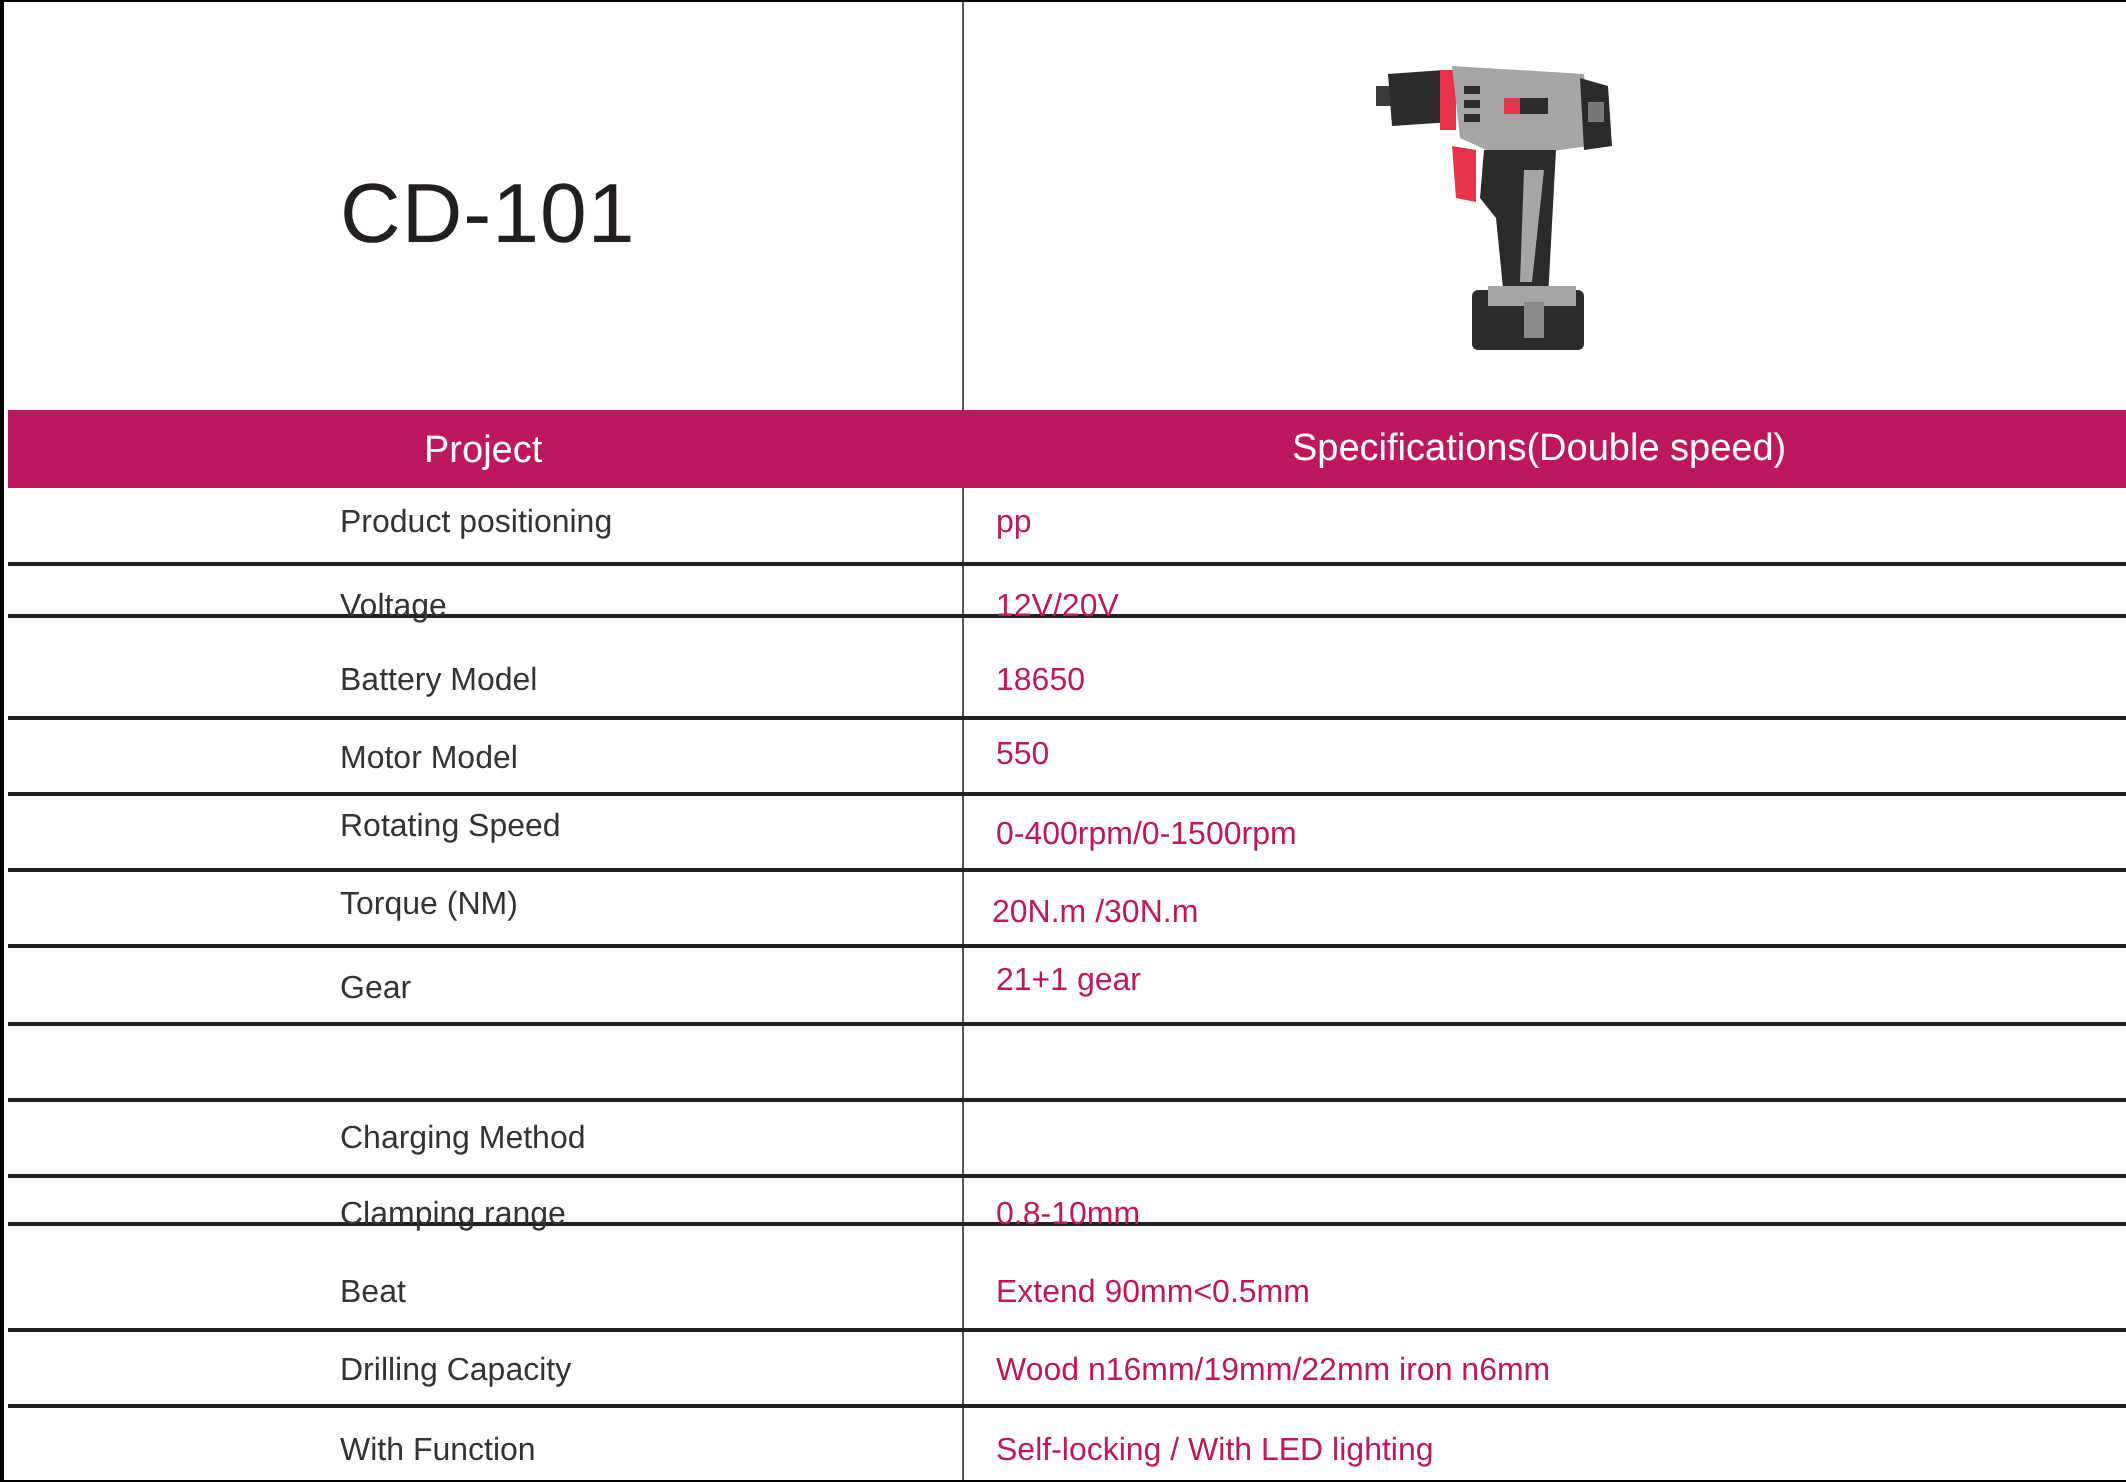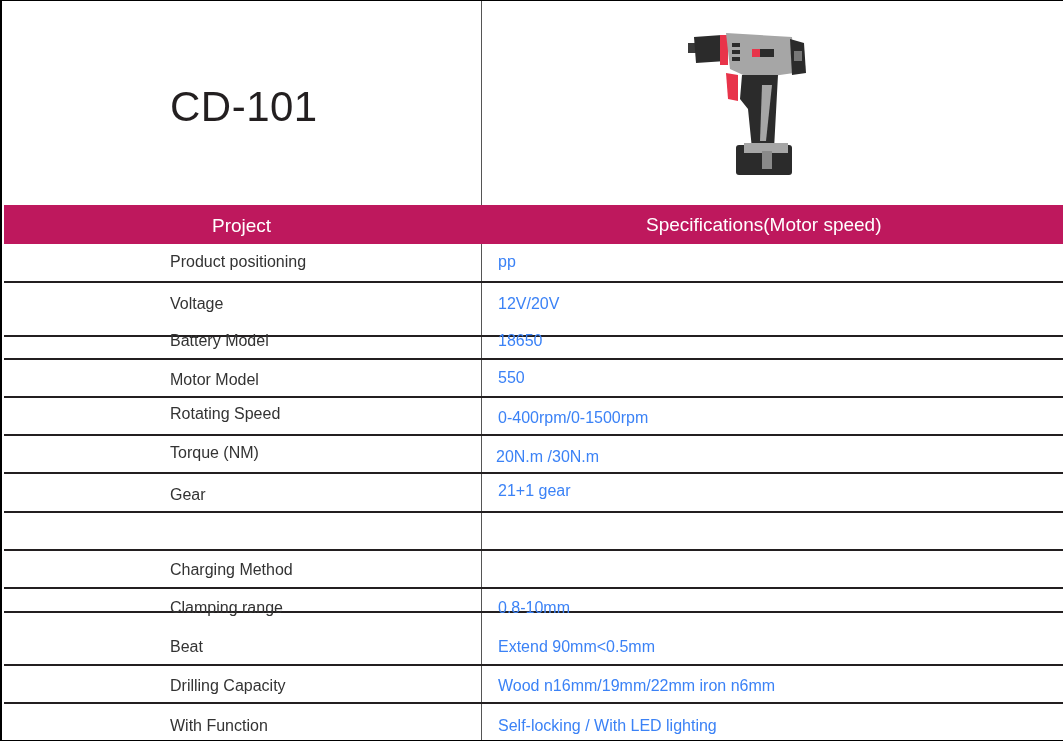--- a/index.html
+++ b/index.html
@@ -12,21 +12,21 @@
     .top-right { position: absolute; left: 480px; top: 0; width: 581px; height: 204px; }
     .vdiv { position: absolute; left: 479px; top: 0; width: 1px; height: 739px; background: #555; }
     .model { position: absolute; left: 168px; top: 82px; font-size: 42px; letter-spacing: 0.5px; color: #231f20; }
     .drill { position: absolute; left: 200px; top: 28px; width: 140px; height: 150px; }
     .header { position: absolute; left: 2px; top: 204px; width: 1059px; height: 39px; background: #be185d; }
     .h-project { position: absolute; left: 208px; top: 10px; font-size: 19px; color: #fff; }
     .h-spec { position: absolute; left: 642px; top: 9px; font-size: 19px; color: #fff; }
     .row { position: absolute; left: 2px; width: 1059px; border-bottom: 2px solid #231f20; box-sizing: border-box; }
     .row:last-child { border-bottom: none; }
     .lab { position: absolute; left: 166px; font-size: 16px; color: #333; }
-    .val { position: absolute; left: 494px; font-size: 16px; color: #3b82f6; }
+    .val { position: absolute; left: 494px; font-size: 16px; color: #be185d; }
   </style>
 </head>
 <body>
 
 <div class="sheet">
   <div class="top">
     <div class="top-left">
       <div class="model">CD-101</div>
     </div>
     <div class="top-right">
@@ -54,29 +54,29 @@
         <rect x="62" y="114" width="44" height="10" fill="#a6a6a6"></rect>
         <rect x="80" y="122" width="10" height="18" fill="#8a8a8a"></rect>
       </svg>
     </div>
   </div>
 
   <div class="vdiv"></div>
 
   <div class="header">
     <span class="h-project">Project</span>
-    <span class="h-spec">Specifications(Motor speed)</span>
+    <span class="h-spec">Specifications(Double speed)</span>
   </div>
 
   <div>
     <div class="row" style="top:243px;height:39px;">
       <span class="lab" style="top:9px;">Product positioning</span>
       <span class="val" style="top:9px;">pp</span>
     </div>
-    <div class="row" style="top:282px;height:54px;">
+    <div class="row" style="top:282px;height:26px;">
       <span class="lab" style="top:12px;">Voltage</span>
       <span class="val" style="top:12px;">12V/20V</span>
     </div>
     <div class="row" style="top:320px;height:39px;">
       <span class="lab" style="top:11px;">Battery Model</span>
       <span class="val" style="top:11px;">18650</span>
     </div>
     <div class="row" style="top:359px;height:38px;">
       <span class="lab" style="top:11px;">Motor Model</span>
       <span class="val" style="top:9px;">550</span>

